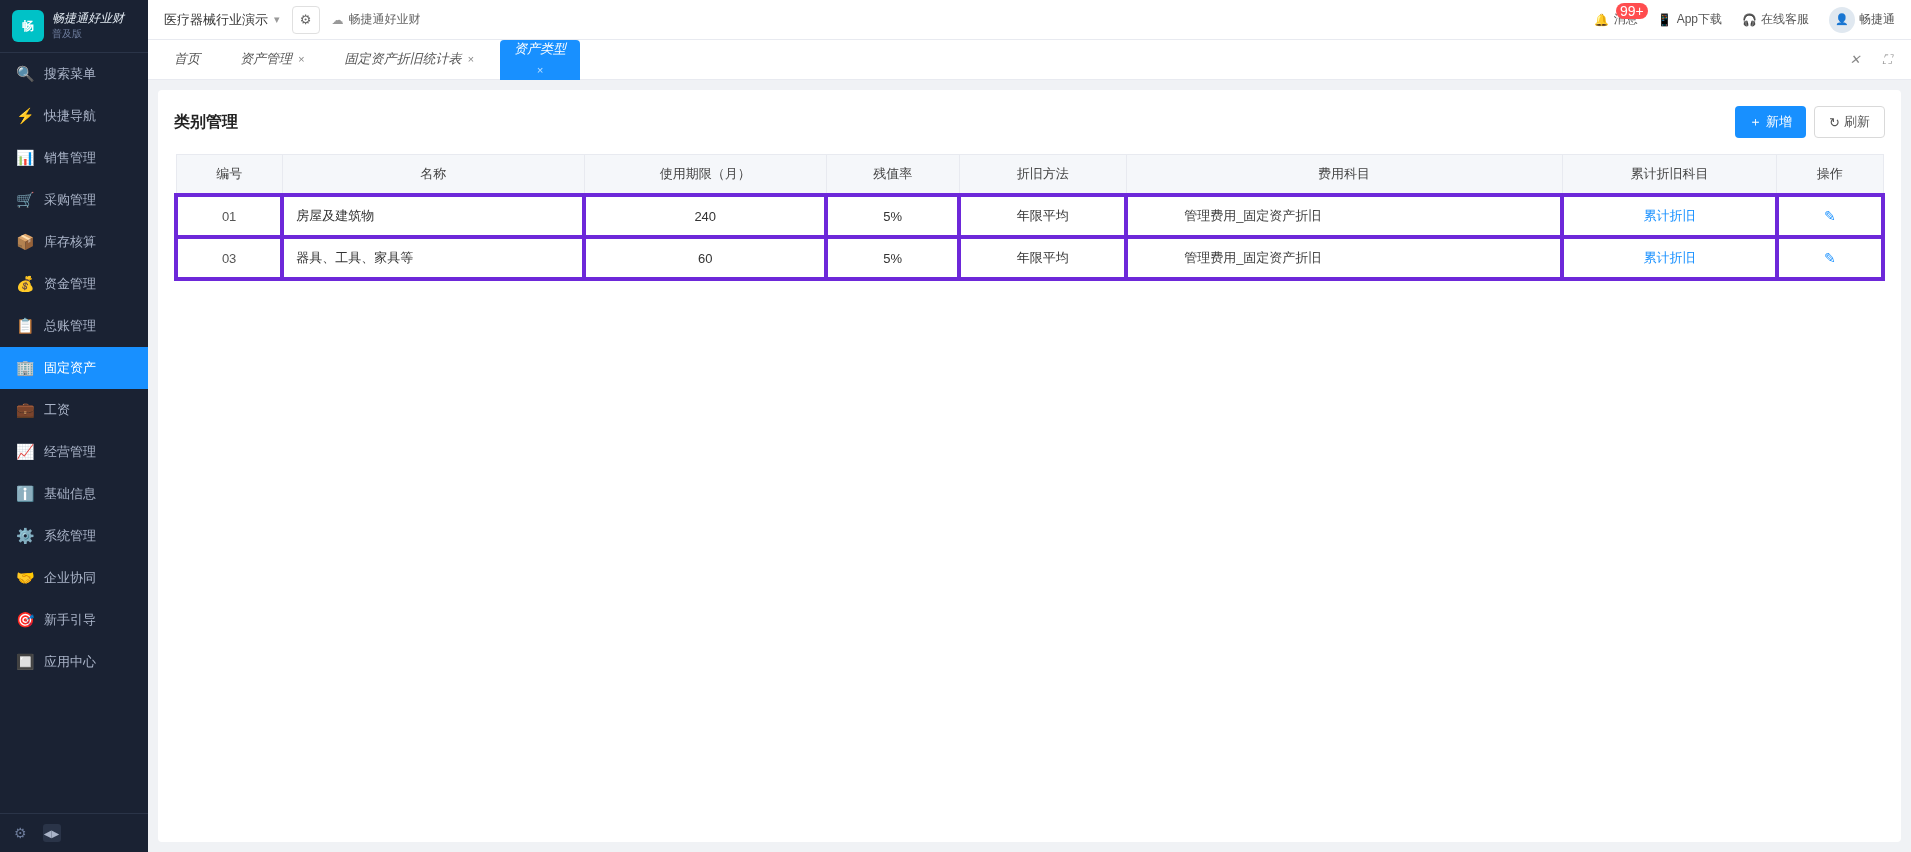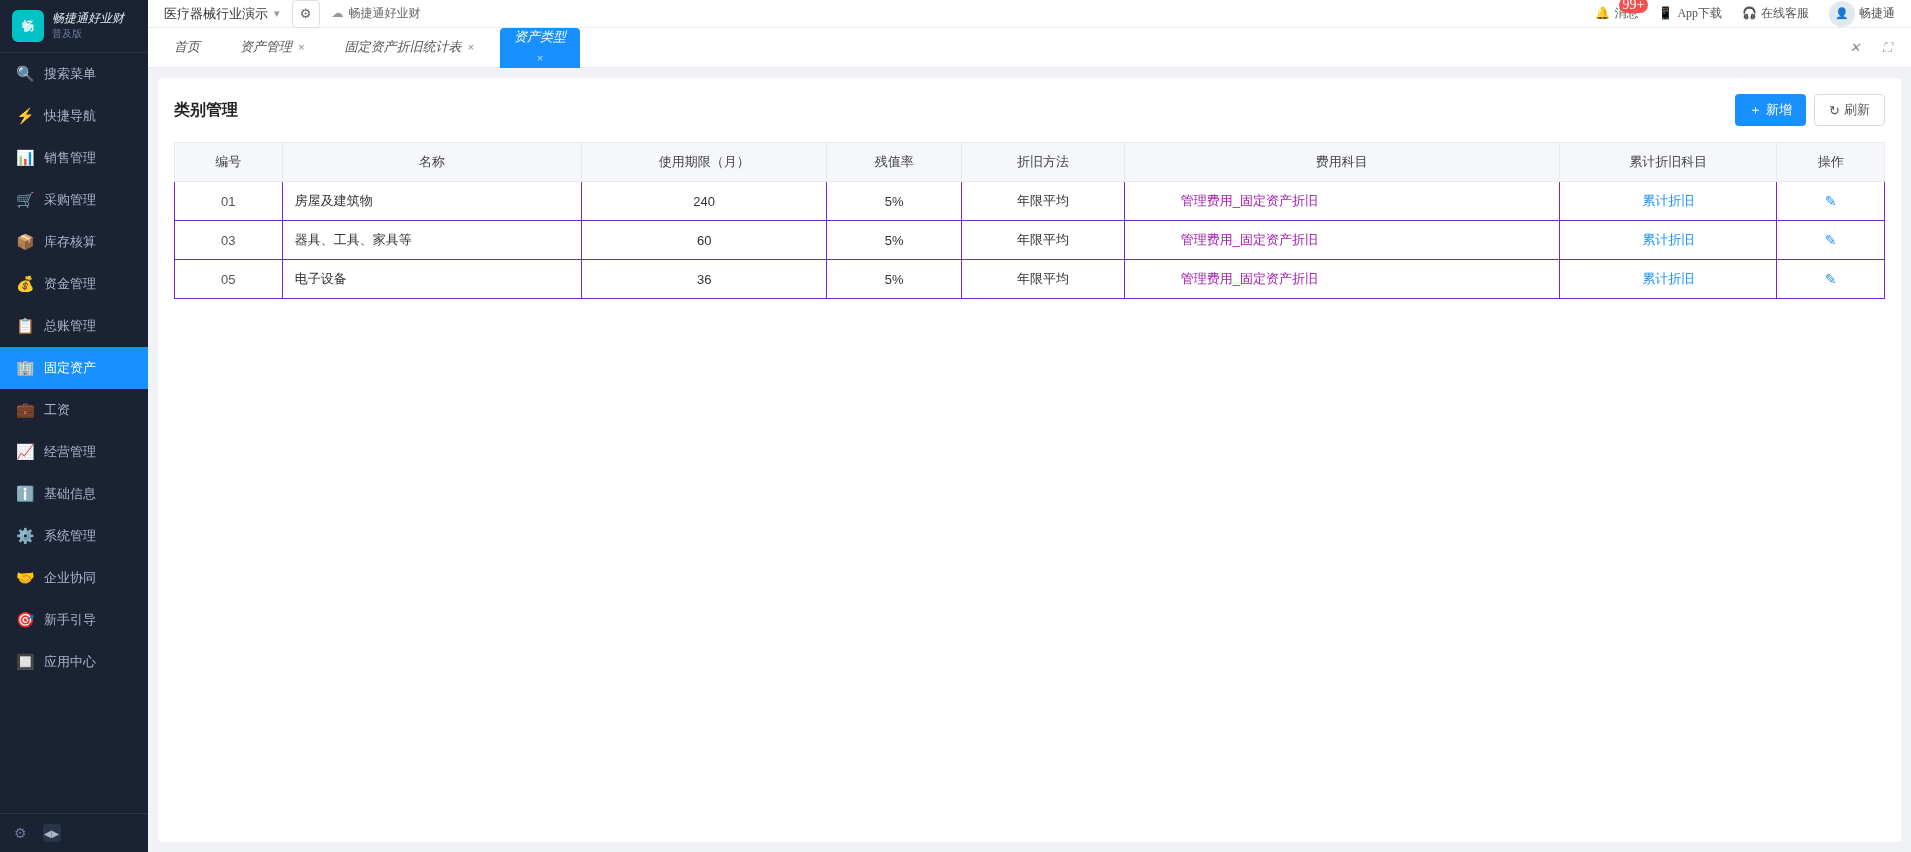--- a/index.html
+++ b/index.html
@@ -64,28 +64,27 @@
     .main {
       flex: 1;
       display: flex;
       flex-direction: column;
       background: #f0f2f5;
       overflow: hidden;
     }
 
     
     .topbar {
-      height: 28px;
+      height: 40px;
       background: #fff;
       display: flex;
       align-items: center;
       padding: 0 16px;
       border-bottom: 1px solid #e8eaf0;
       gap: 12px;
-      font-family: Liberation Serif, serif;
     }
     .topbar-selector {
       display: flex; align-items: center; gap: 6px;
       font-size: 13px; color: #333; cursor: pointer;
     }
     .topbar-selector .chevron { color: #999; font-size: 11px; }
     .topbar-gear {
       width: 28px; height: 28px;
       border: 1px solid #e0e0e0;
       border-radius: 4px;
@@ -228,26 +227,26 @@
       font-weight: 500;
       color: #444;
       font-size: 13px;
       border: 1px solid #e8eaf0;
     }
     td {
       padding: 10px 12px;
       text-align: center;
       color: #333;
       font-size: 13px;
-      border: 1px solid #6d28d9;
+      border: 4px solid #6d28d9;
     }
     .td-code { color: #555; }
     .td-name { text-align: left; color: #333; }
     .td-subject { text-align: left; }
-    .td-subject a { color: #a21caf; text-decoration: none; cursor: pointer; margin-left: 44px; }
+    .td-subject a { color: #404040; text-decoration: none; cursor: pointer; margin-left: 44px; }
     .td-accum { color: #1890ff; cursor: pointer; }
     .edit-icon { color: #1890ff; cursor: pointer; font-size: 14px; }
   </style>
 </head>
 <body>
 
 <aside class="sidebar">
   <div class="sidebar-logo">
     <div class="sidebar-logo-icon">畅</div>
     <div>
@@ -421,26 +420,16 @@
           <tr>
       <td class="td-code">03</td>
       <td class="td-name">器具、工具、家具等</td>
       <td>60</td>
       <td>5%</td>
       <td>年限平均</td>
       <td class="td-subject"><a>管理费用_固定资产折旧</a></td>
       <td class="td-accum">累计折旧</td>
       <td><span class="edit-icon">✎</span></td>
     </tr>
-          <tr>
-      <td class="td-code">05</td>
-      <td class="td-name">电子设备</td>
-      <td>36</td>
-      <td>5%</td>
-      <td>年限平均</td>
-      <td class="td-subject"><a>管理费用_固定资产折旧</a></td>
-      <td class="td-accum">累计折旧</td>
-      <td><span class="edit-icon">✎</span></td>
-    </tr>
         </tbody>
     </table>
   </div>
 </div>
 
 </body></html>

